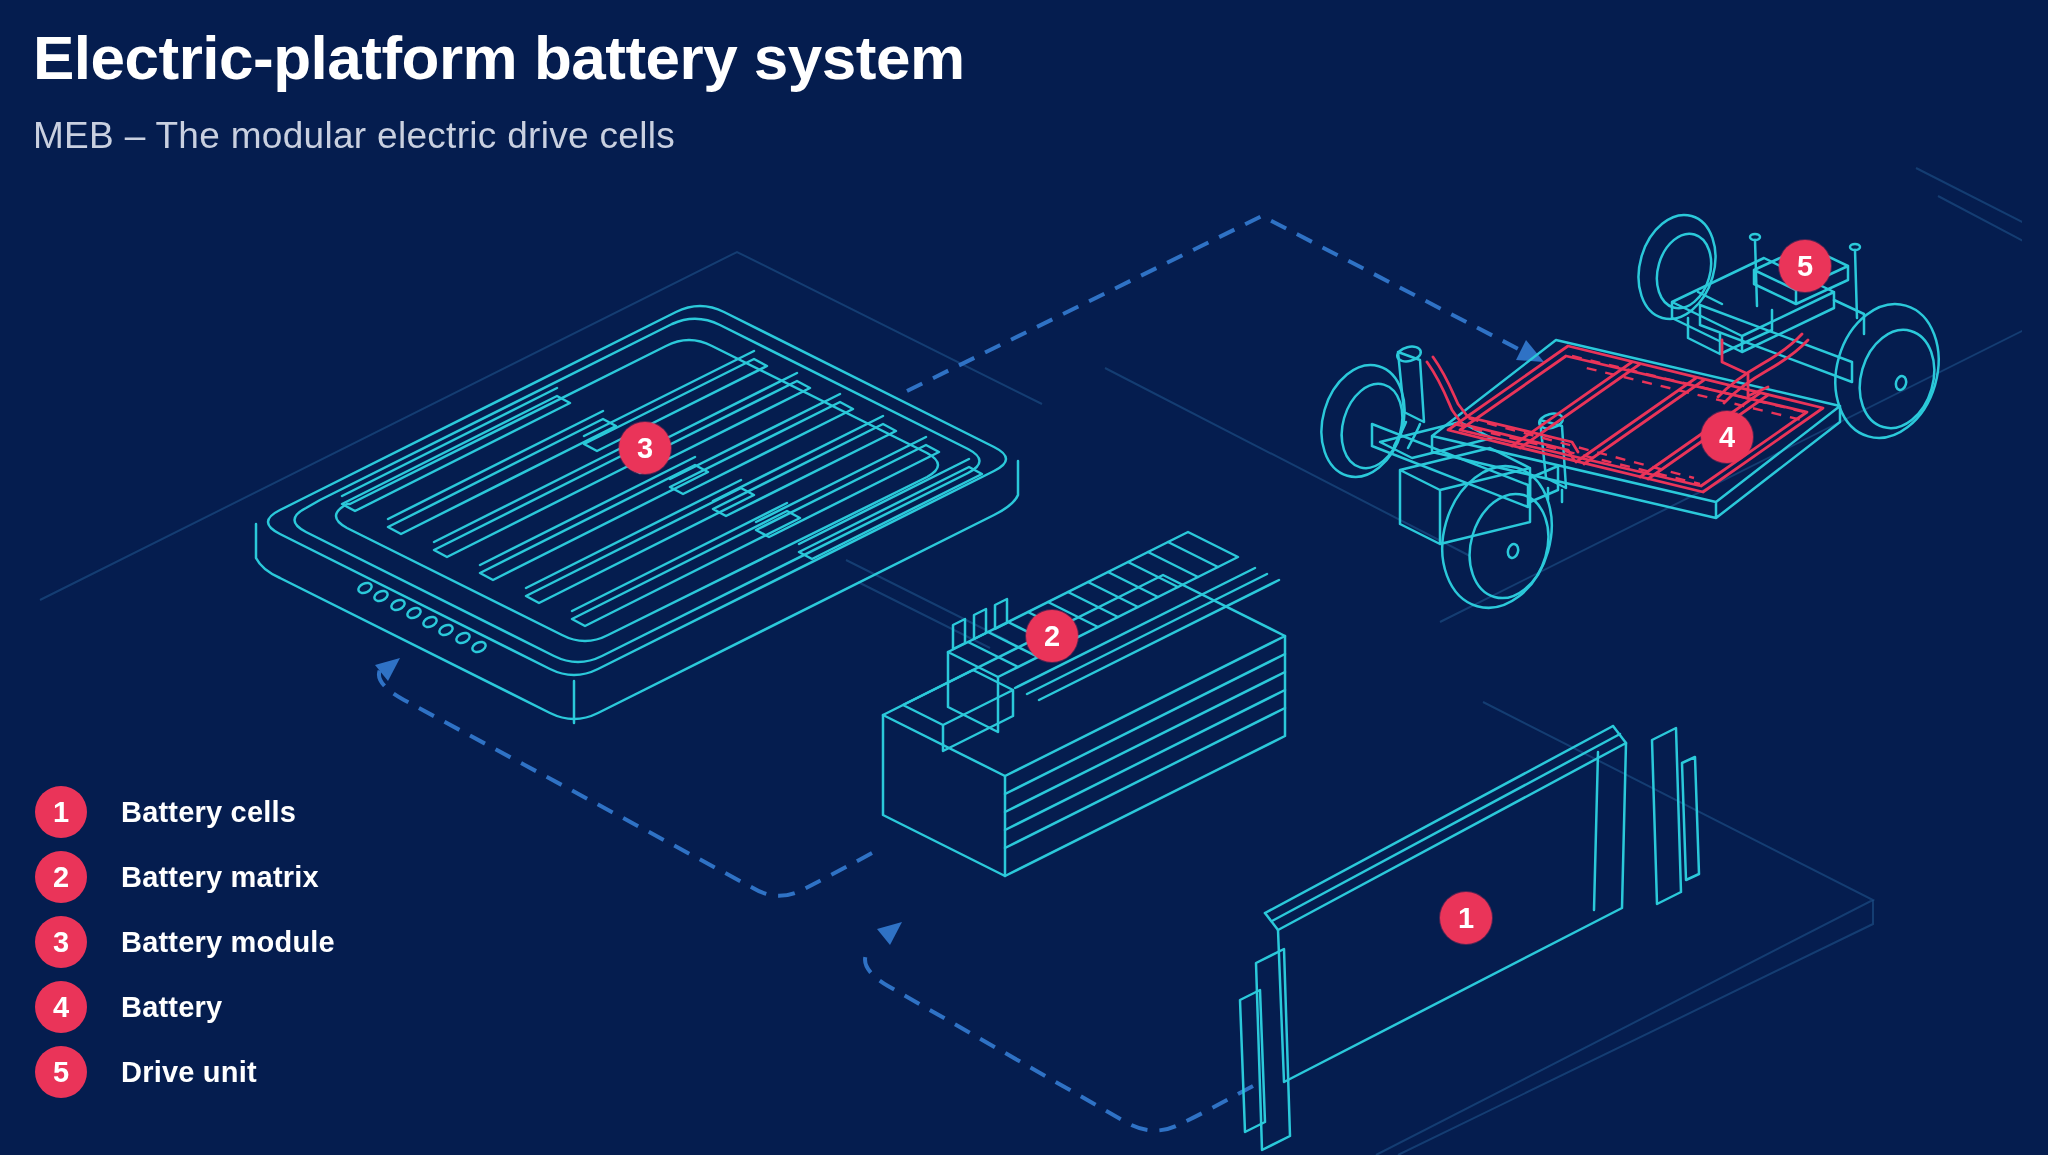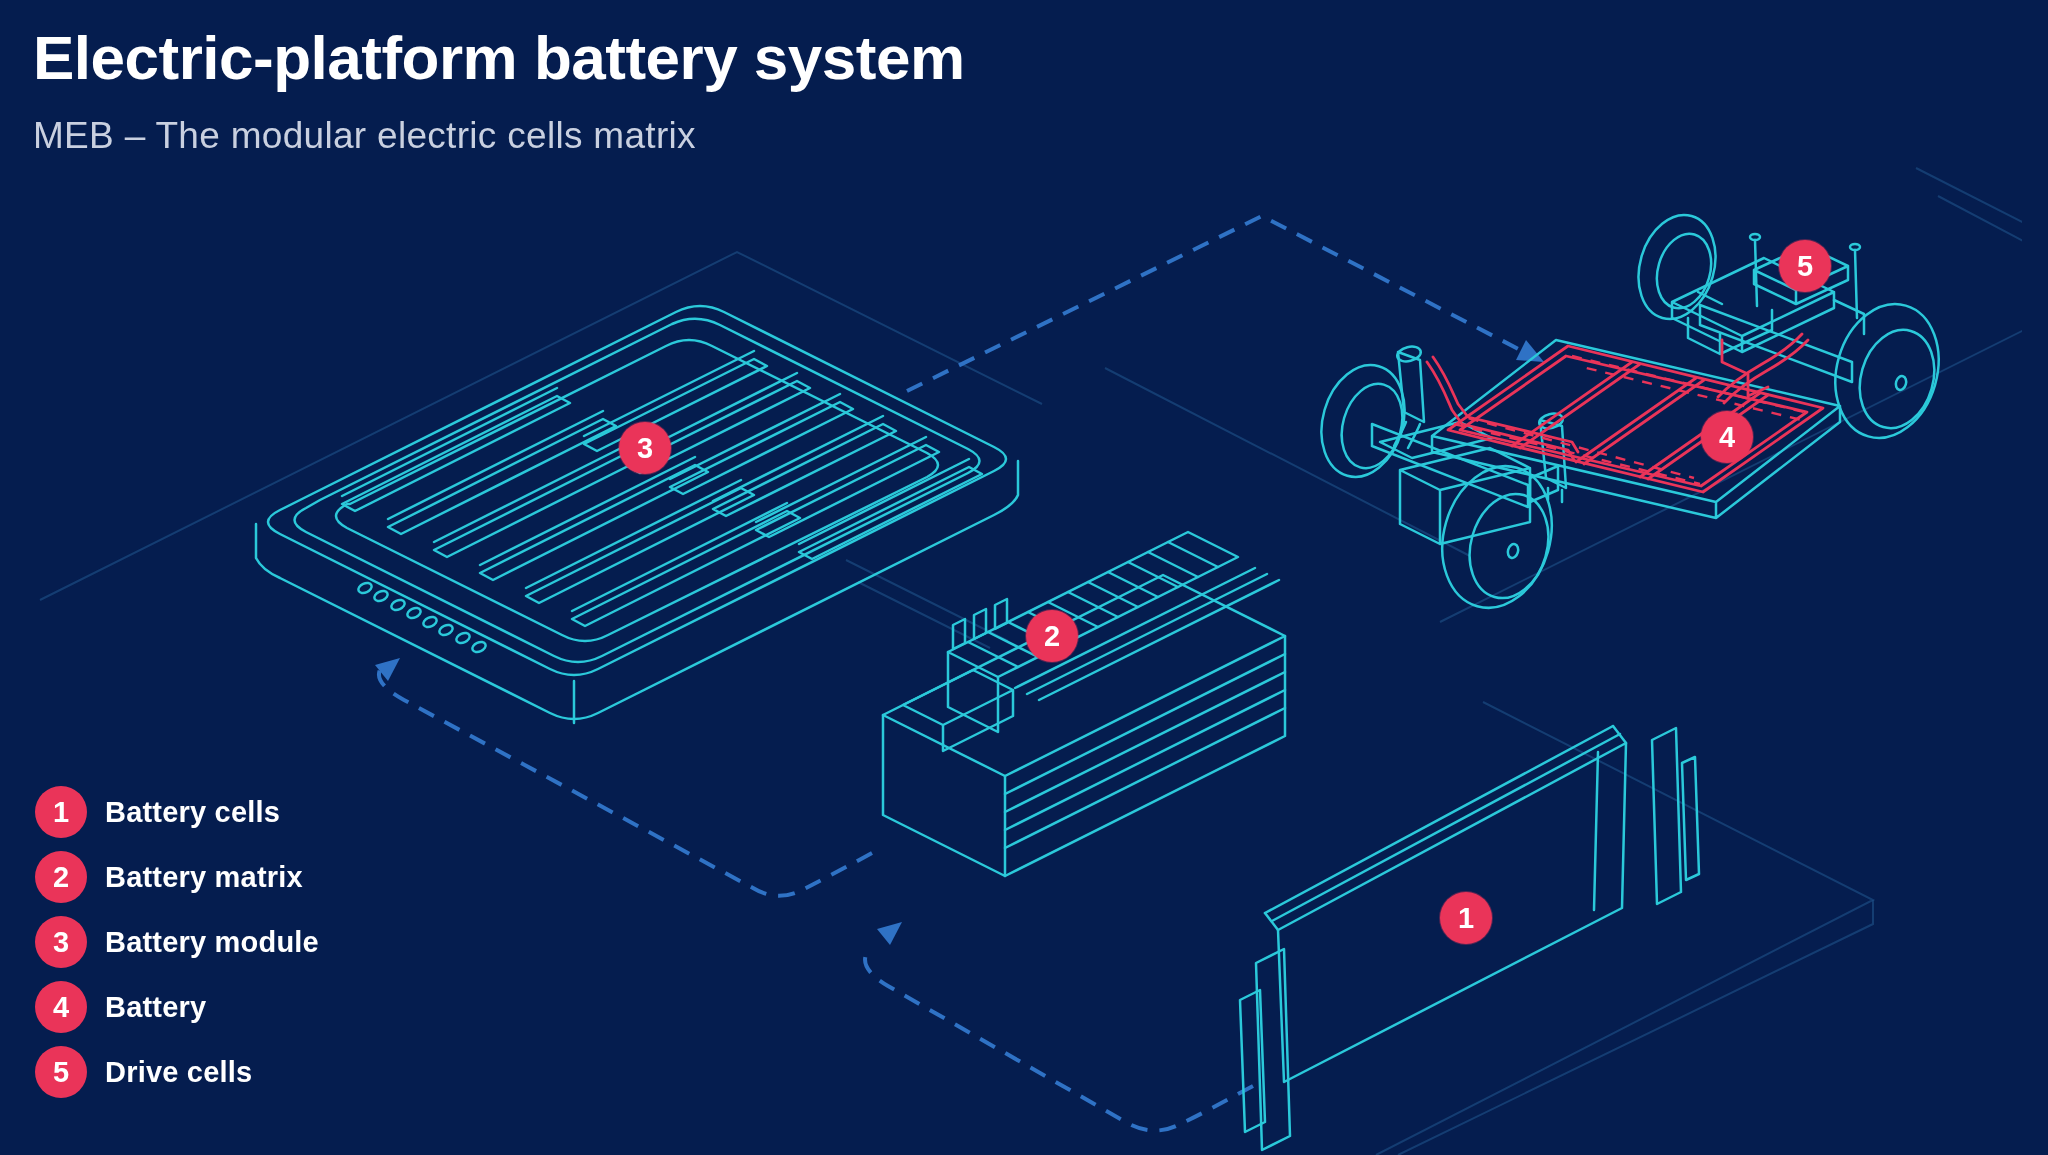--- a/index.html
+++ b/index.html
@@ -21,21 +21,21 @@
   .fl{fill:none;stroke:var(--floor-line);stroke-width:2;opacity:.65;}
   .dash{fill:none;stroke:var(--dash-blue);stroke-width:4;stroke-dasharray:17 12;}
   .ah{fill:var(--dash-blue);stroke:none;}
   .header{position:absolute;left:33px;top:22px;}
   .title{color:var(--text-white);font-size:62px;font-weight:700;letter-spacing:-0.5px;}
   .subtitle{color:var(--subtitle-text);font-size:37px;font-weight:400;margin-top:22px;letter-spacing:.3px;}
   .legend{position:absolute;left:35px;top:786px;}
   .legend-row{display:flex;align-items:center;margin-bottom:13px;height:52px;}
   .badge{width:52px;height:52px;border-radius:50%;background:var(--accent-pink);color:var(--text-white);
          display:flex;align-items:center;justify-content:center;font-size:29px;font-weight:700;flex:0 0 52px;}
-  .legend-label{color:var(--text-white);font-size:29px;font-weight:700;margin-left:18px;letter-spacing:.2px;}
+  .legend-label{color:var(--text-white);font-size:29px;font-weight:700;margin-left:34px;letter-spacing:.2px;}
   .marker{position:absolute;width:52px;height:52px;border-radius:50%;background:var(--accent-pink);
           color:var(--text-white);display:flex;align-items:center;justify-content:center;
           font-size:29px;font-weight:700;box-shadow:0 0 0 1px rgba(234,52,89,.35);}
 </style>
 </head>
 <body>
 
 <div class="canvas">
 
   <svg class="art" viewBox="0 0 2048 1155">
@@ -176,21 +176,21 @@
         <path class="pk" d="M1433,357 C1446,375 1452,391 1458,404 L1468,417 L1572,442 L1578,452"></path>
         <path class="pk" d="M1722,340 L1722,362 L1748,374 L1748,396 L1768,387"></path>
         <path class="pk" d="M1718,397 C1732,382 1748,372 1762,364 C1776,356 1790,347 1802,334"></path>
         <path class="pk" d="M1724,403 C1738,388 1754,378 1768,370 C1782,362 1796,353 1808,340"></path>
       </g>
     </g>
   </svg>
 
   <div class="header">
     <div class="title">Electric-platform battery system</div>
-    <div class="subtitle">MEB – The modular electric cells matrix</div>
+    <div class="subtitle">MEB – The modular electric drive cells</div>
   </div>
 
   <div class="marker" style="left:1440px;top:892px;">
     <span>1</span>
   </div>
   <div class="marker" style="left:1026px;top:610px;">
     <span>2</span>
   </div>
   <div class="marker" style="left:619px;top:422px;">
     <span>3</span>
@@ -214,17 +214,17 @@
     <div class="legend-row">
       <div class="badge">3</div>
       <div class="legend-label">Battery module</div>
     </div>
     <div class="legend-row">
       <div class="badge">4</div>
       <div class="legend-label">Battery</div>
     </div>
     <div class="legend-row">
       <div class="badge">5</div>
-      <div class="legend-label">Drive cells</div>
+      <div class="legend-label">Drive unit</div>
     </div>
   </div>
 
 </div>
 
 </body></html>

